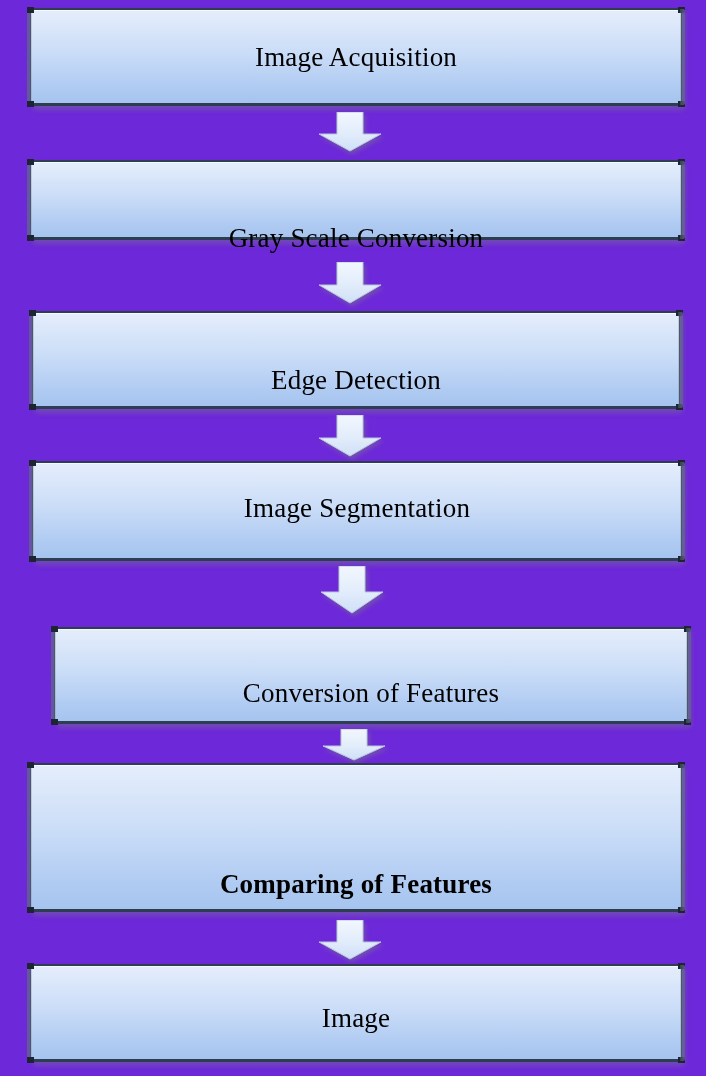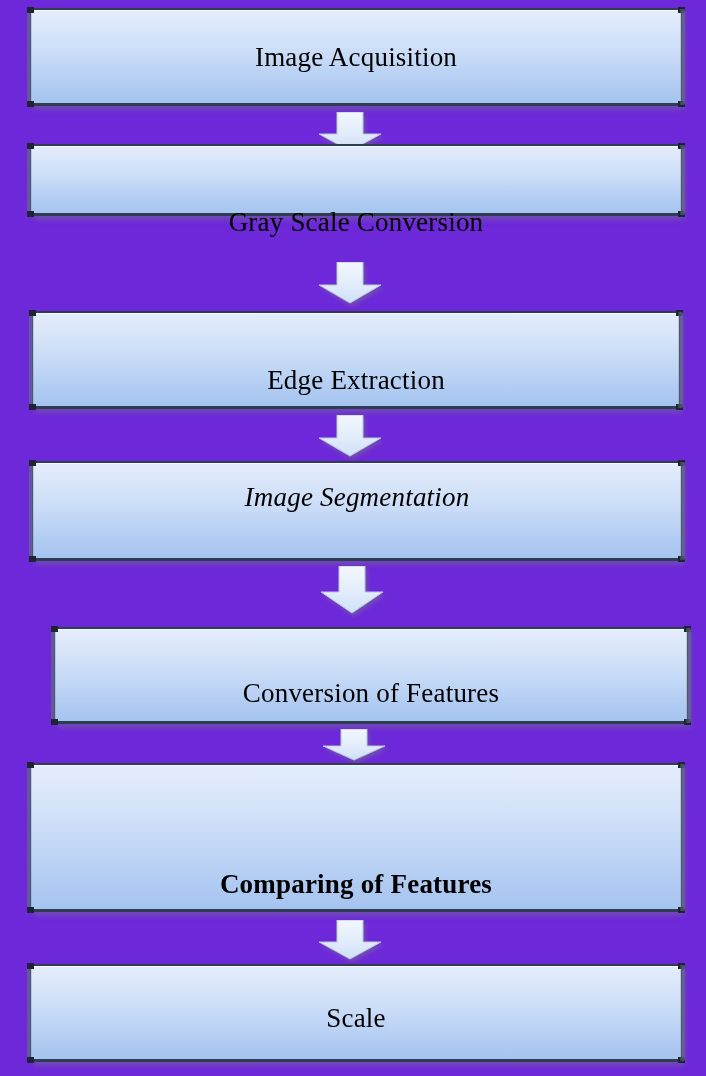--- a/index.html
+++ b/index.html
@@ -102,21 +102,21 @@
         <linearGradient id="ag1" x1="0" y1="0" x2="0" y2="1">
           <stop offset="0%" stop-color="#f2f7fe"></stop>
           <stop offset="55%" stop-color="#e2ecfb"></stop>
           <stop offset="100%" stop-color="#cfe0f7"></stop>
         </linearGradient>
       </defs>
       <polygon points="19,0 45,0 45,22 63,22 32,39 1,22 19,22" fill="url(#ag1)" stroke="#b9c6d8" stroke-width="1"></polygon>
     </svg>
   </div>
 
-  <div class="node" style="left:30px; top:144px; width:652px; height:72px;">
+  <div class="node" style="left:30px; top:160px; width:652px; height:80px;">
     <span class="handle tl"></span>
     <span class="handle tr"></span>
     <span class="handle bl"></span>
     <span class="handle br"></span>
     <div class="node-label" style="top:62px;">Gray Scale Conversion</div>
   </div>
 
   <div class="arrow" style="left:318px; top:262px; height:42px;">
     <svg viewBox="0 0 64 42" preserveAspectRatio="none" aria-hidden="true">
       <defs>
@@ -128,42 +128,42 @@
       </defs>
       <polygon points="19,0 45,0 45,23 63,23 32,41 1,23 19,23" fill="url(#ag2)" stroke="#b9c6d8" stroke-width="1"></polygon>
     </svg>
   </div>
 
   <div class="node" style="left:32px; top:311px; width:648px; height:98px;">
     <span class="handle tl"></span>
     <span class="handle tr"></span>
     <span class="handle bl"></span>
     <span class="handle br"></span>
-    <div class="node-label" style="top:53px;">Edge Extraction</div>
+    <div class="node-label" style="top:53px;">Edge Detection</div>
   </div>
 
   <div class="arrow" style="left:318px; top:415px; height:42px;">
     <svg viewBox="0 0 64 42" preserveAspectRatio="none" aria-hidden="true">
       <defs>
         <linearGradient id="ag3" x1="0" y1="0" x2="0" y2="1">
           <stop offset="0%" stop-color="#f2f7fe"></stop>
           <stop offset="55%" stop-color="#e2ecfb"></stop>
           <stop offset="100%" stop-color="#cfe0f7"></stop>
         </linearGradient>
       </defs>
       <polygon points="19,0 45,0 45,23 63,23 32,41 1,23 19,23" fill="url(#ag3)" stroke="#b9c6d8" stroke-width="1"></polygon>
     </svg>
   </div>
 
   <div class="node" style="left:32px; top:461px; width:650px; height:100px;">
     <span class="handle tl"></span>
     <span class="handle tr"></span>
     <span class="handle bl"></span>
     <span class="handle br"></span>
-    <div class="node-label" style="top:20px;font-style:italic;">Image Segmentation</div>
+    <div class="node-label" style="top:31px;">Image Segmentation</div>
   </div>
 
   <div class="arrow" style="left:320px; top:566px; height:48px;">
     <svg viewBox="0 0 64 48" preserveAspectRatio="none" aria-hidden="true">
       <defs>
         <linearGradient id="ag4" x1="0" y1="0" x2="0" y2="1">
           <stop offset="0%" stop-color="#f2f7fe"></stop>
           <stop offset="55%" stop-color="#e2ecfb"></stop>
           <stop offset="100%" stop-color="#cfe0f7"></stop>
         </linearGradient>
@@ -212,16 +212,16 @@
       </defs>
       <polygon points="19,0 45,0 45,22 63,22 32,39 1,22 19,22" fill="url(#ag6)" stroke="#b9c6d8" stroke-width="1"></polygon>
     </svg>
   </div>
 
   <div class="node" style="left:30px; top:964px; width:652px; height:98px;">
     <span class="handle tl"></span>
     <span class="handle tr"></span>
     <span class="handle bl"></span>
     <span class="handle br"></span>
-    <div class="node-label" style="top:38px;">Scale</div>
+    <div class="node-label" style="top:38px;">Image</div>
   </div>
 
 </div>
 
 </body></html>

